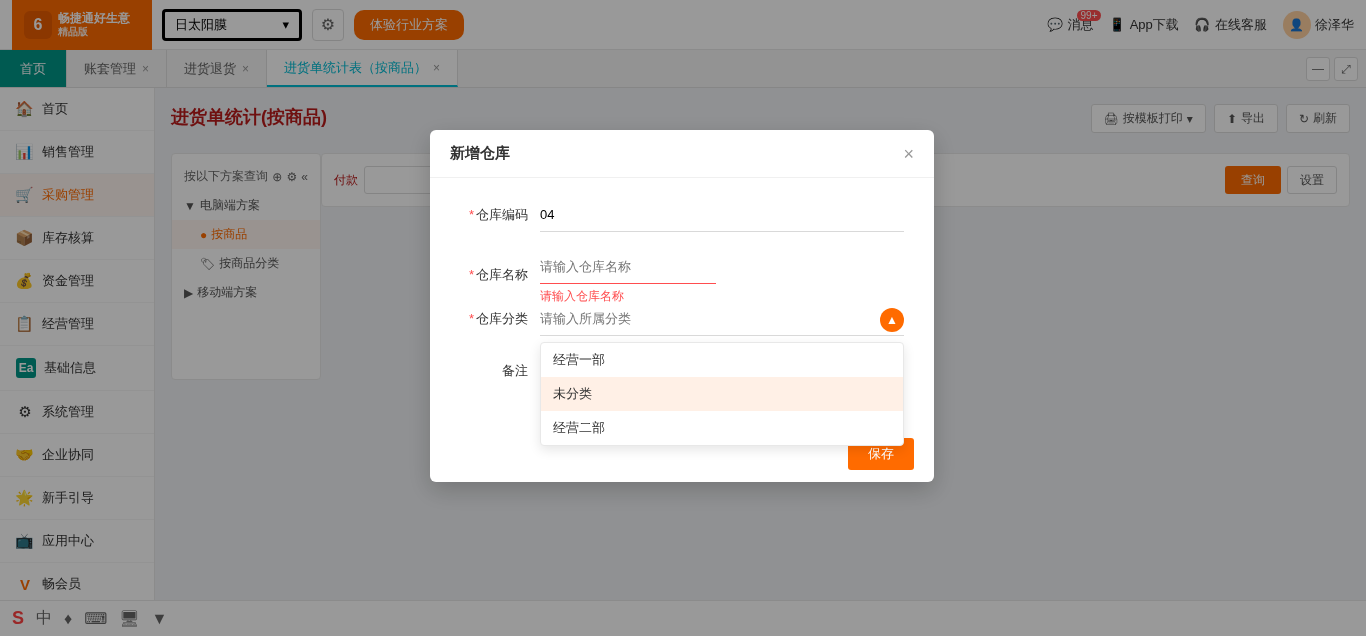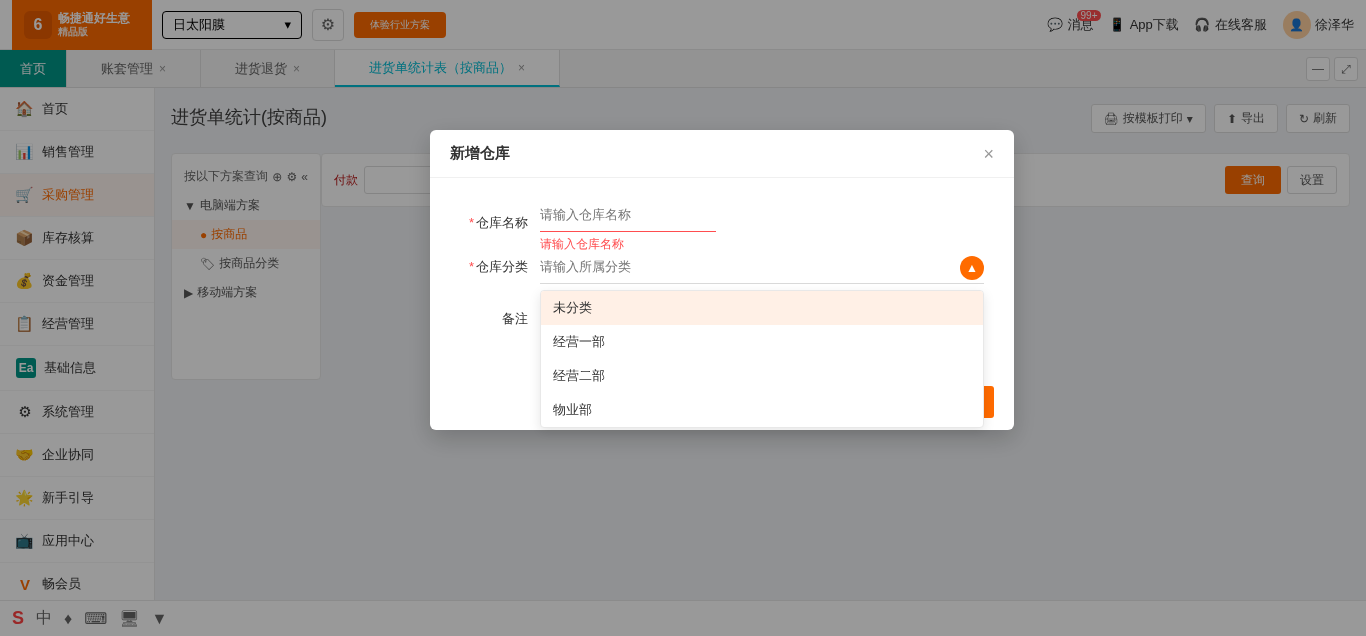--- a/index.html
+++ b/index.html
@@ -33,34 +33,34 @@
       border-radius: 6px;
       display: flex; align-items: center; justify-content: center;
       color: #fff; font-size: 16px; font-weight: bold;
     }
     .logo-text { line-height: 1.2; }
     .logo-text .main { font-size: 12px; }
     .logo-text .sub { font-size: 10px; opacity: 0.9; }
 
     .store-selector {
       display: flex; align-items: center; gap: 4px;
-      border: 1px solid #000000; border-radius: 4px;
+      border: 3px solid #000000; border-radius: 4px;
       padding: 4px 10px; cursor: pointer; font-size: 13px;
       min-width: 140px; justify-content: space-between;
     }
     .gear-btn {
       width: 32px; height: 32px;
       border: 1px solid #ddd; border-radius: 4px;
       display: flex; align-items: center; justify-content: center;
       cursor: pointer; font-size: 16px; color: #666;
     }
     .trial-btn {
       background: #ff6b00; color: #fff;
-      border: none; border-radius: 4px;
-      padding: 6px 16px; cursor: pointer; font-size: 10px;
+      border: none; border-radius: 10px;
+      padding: 6px 16px; cursor: pointer; font-size: 13px;
     }
     .navbar-right {
       margin-left: auto;
       display: flex; align-items: center; gap: 16px;
     }
     .nav-item {
       display: flex; align-items: center; gap: 4px;
       font-size: 13px; color: #333; cursor: pointer; position: relative;
     }
     .badge {
@@ -80,21 +80,21 @@
     .tab-bar {
       height: 38px;
       background: #f5f5f5;
       display: flex;
       align-items: stretch;
       border-bottom: 1px solid #e0e0e0;
       padding-left: 0;
     }
     .tab-item {
       display: flex; align-items: center; gap: 6px;
-      padding: 0 34px; font-size: 13px;
+      padding: 0 17px; font-size: 13px;
       cursor: pointer; border-right: 1px solid #e0e0e0;
       color: #666; background: #f5f5f5; white-space: nowrap;
     }
     .tab-item.active {
       background: #fff; color: #00bcd4;
       border-bottom: 2px solid #00bcd4;
     }
     .tab-item.first { background: #009688; color: #fff; padding: 0 20px; }
     .tab-close { font-size: 12px; color: #999; cursor: pointer; }
     .tab-spacer { flex: 1; }
@@ -135,21 +135,21 @@
     }
 
     
     .content-area {
       flex: 1;
       padding: 16px;
       overflow-y: auto;
       position: relative;
     }
     .page-title {
-      font-size: 18px; font-weight: normal; color: #404040;
+      font-size: 18px; font-weight: bold; color: #b91c1c;
       margin-bottom: 14px;
     }
 
     
     .content-toolbar {
       display: flex; align-items: center; justify-content: flex-end;
       gap: 8px; margin-bottom: 10px;
     }
     .toolbar-btn {
       display: flex; align-items: center; gap: 4px;
@@ -163,21 +163,21 @@
       position: fixed; top: 0; left: 0; width: 100%; height: 100%;
       background: rgba(0,0,0,0.4);
       z-index: 100;
       display: flex; align-items: center; justify-content: center;
     }
 
     
     .modal {
       background: #fff;
       border-radius: 6px;
-      width: 584px;
+      width: 504px;
       box-shadow: 0 8px 24px rgba(0,0,0,0.2);
       z-index: 101;
       position: absolute;
       top: 130px;
       left: 430px;
     }
     .modal-header {
       display: flex; align-items: center; justify-content: space-between;
       padding: 14px 20px;
       border-bottom: 1px solid #f0f0f0;
@@ -525,39 +525,42 @@
 </div>
 
 <div class="overlay">
   <div class="modal">
     <div class="modal-header">
       <span class="modal-title">新增仓库</span>
       <span class="modal-close">×</span>
     </div>
     <div class="modal-body">
 
+      <div class="form-row">
+        <label class="form-label required">仓库编码</label>
+        <input class="form-input" type="text" value="04" style="">
+      </div>
 
       <div class="form-row" style="flex-direction:column;">
         <div style="display:flex; align-items:flex-end;">
           <label class="form-label required">仓库名称</label>
           <input class="form-input error" type="text" placeholder="请输入仓库名称" style="">
         </div>
         <span class="error-msg">请输入仓库名称</span>
       </div>
 
       <div class="form-row" style="margin-top:8px;">
         <label class="form-label required">仓库分类</label>
         <div class="dropdown-container">
           <input class="dropdown-input" type="text" placeholder="请输入所属分类" style="">
           <div class="dropdown-arrow">▲</div>
           <div class="dropdown-list">
+            <div class="dropdown-option">经营一部</div>
             <div class="dropdown-option selected">未分类</div>
-            <div class="dropdown-option">经营一部</div>
             <div class="dropdown-option">经营二部</div>
-            <div class="dropdown-option">物业部</div>
           </div>
         </div>
       </div>
 
       <div class="form-row" style="margin-top:8px;">
         <label class="form-label">备注</label>
         <input class="form-input" type="text" placeholder="" style="">
       </div>
 
     </div>

